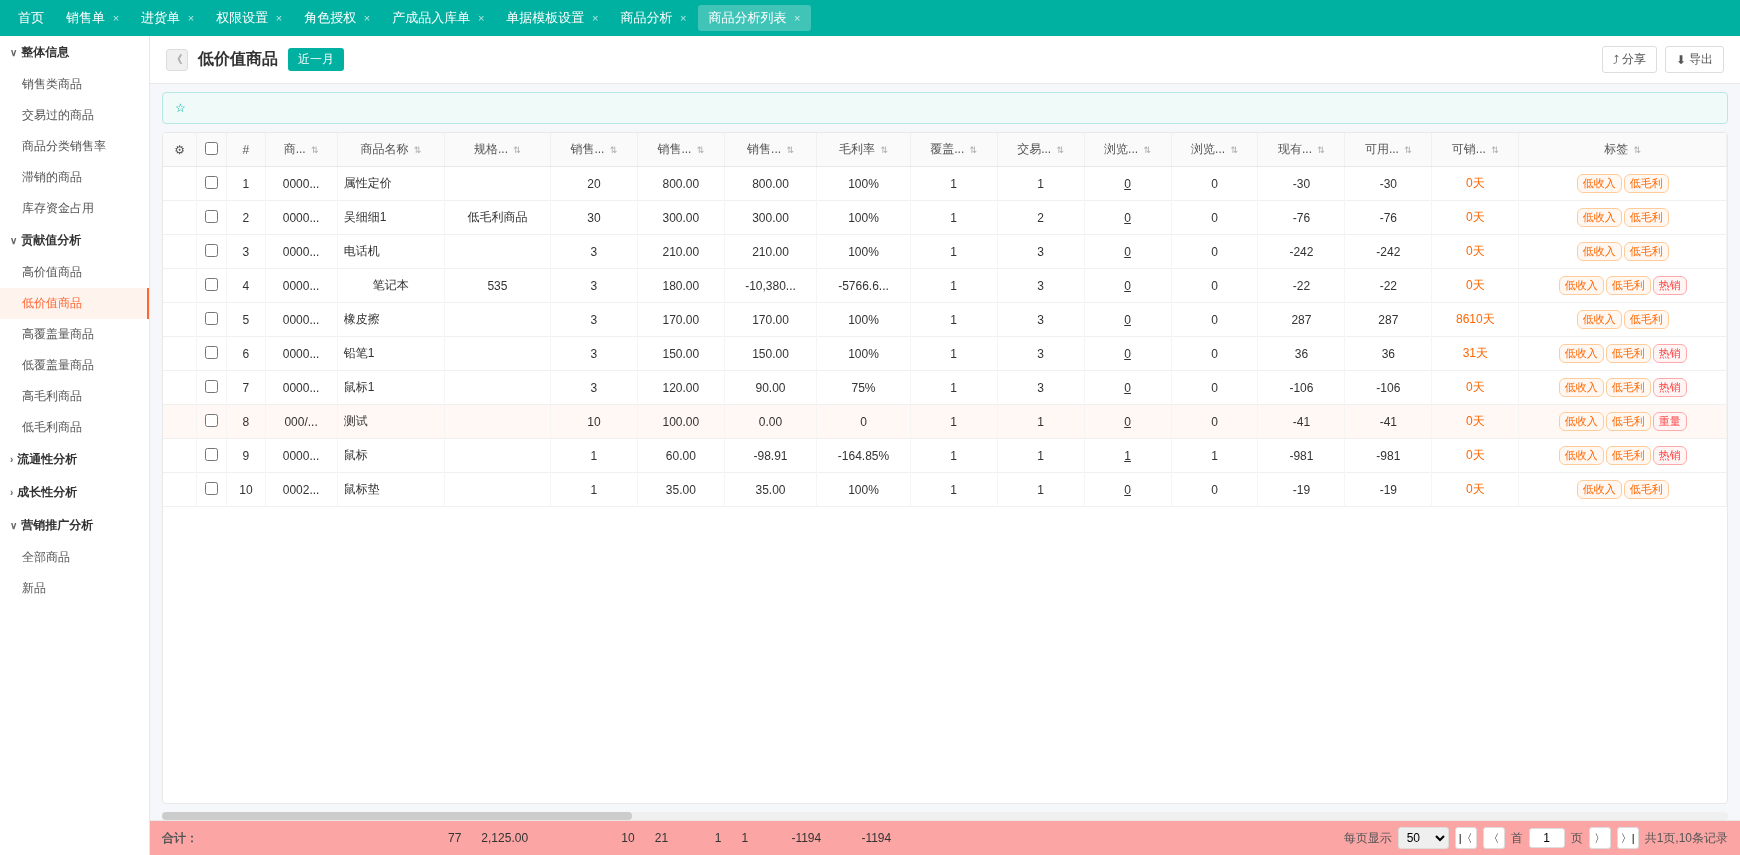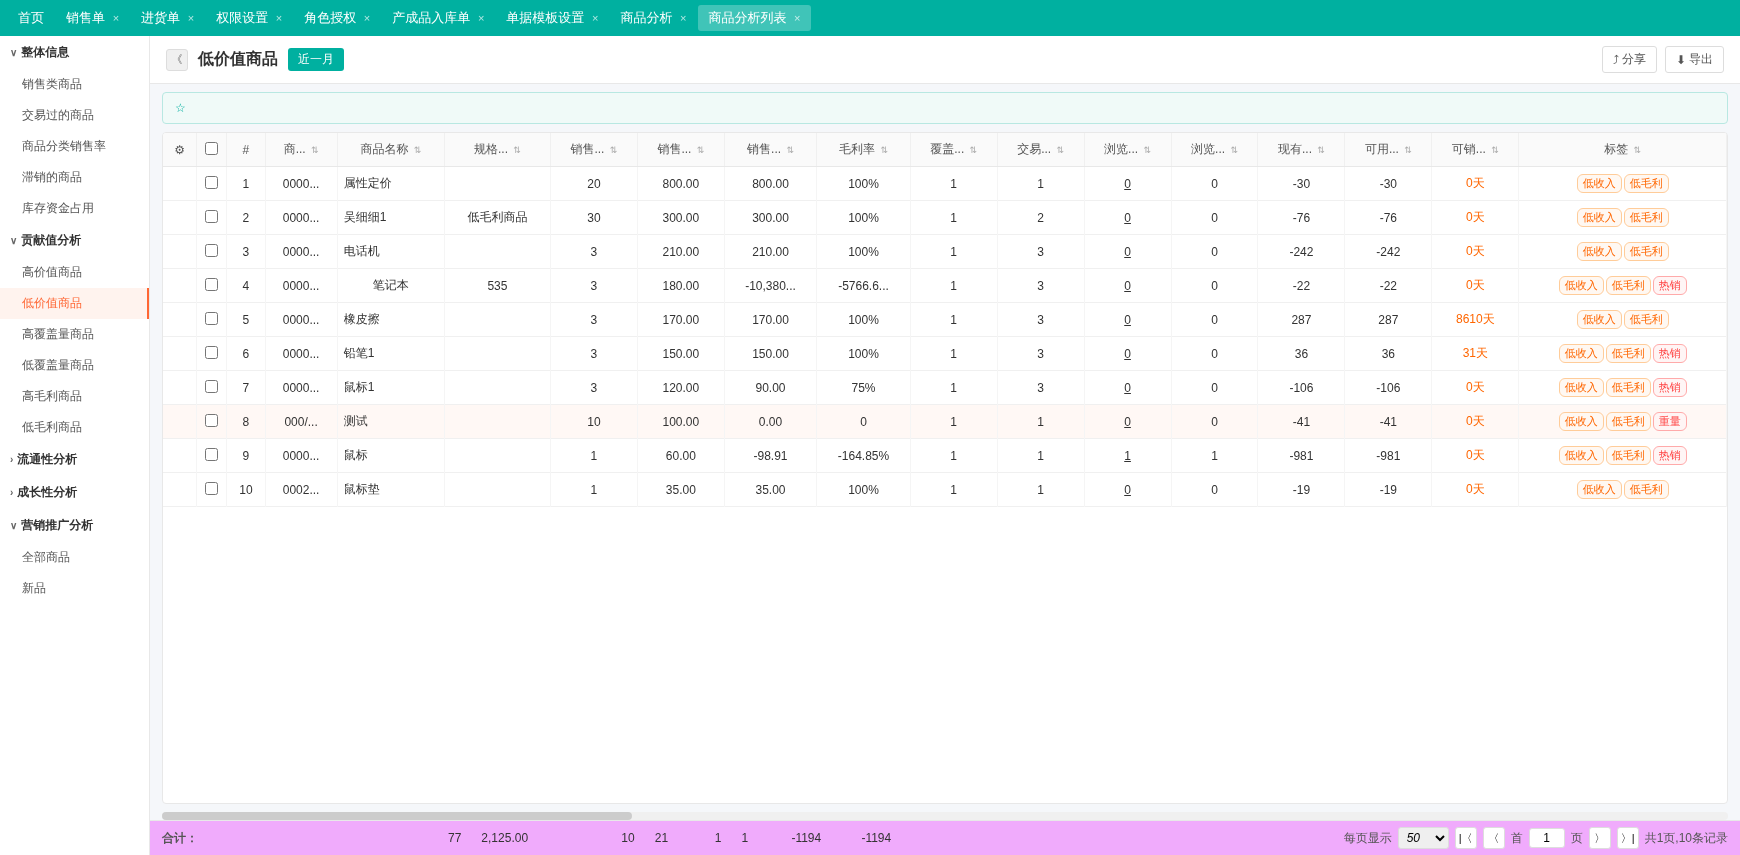--- a/index.html
+++ b/index.html
@@ -196,21 +196,21 @@
     }
     .tag-orange { color: #ff6600; border: 1px solid #ffcc99; background: #fff8f2; }
     .tag-red { color: #ff4444; border: 1px solid #ffaaaa; background: #fff5f5; }
     .underline { text-decoration: underline; cursor: pointer; }
     .text-orange { color: #ff6600; }
     .checkbox-cell { width: 30px; }
     input[type="checkbox"] { cursor: pointer; }
 
     
     .footer-bar {
-      background: #f0abfc;
+      background: #fca5a5;
       border-top: 1px solid #e8e8e8;
       padding: 6px 12px;
       display: flex;
       align-items: center;
       gap: 20px;
     }
     .total-label { font-size: 12px; color: #555; font-weight: bold; margin-right: 10px; }
     .total-value { font-size: 12px; color: #333; }
     .spacer { flex: 1; }
     .pagination {
@@ -218,21 +218,20 @@
       align-items: center;
       gap: 6px;
       font-size: 12px;
       color: #555;
     }
     .pagination .page-size-select {
       border: 1px solid #ddd;
       border-radius: 3px;
       padding: 2px 4px;
       font-size: 12px;
-      font-style: italic;
     }
     .pagination .page-btn {
       width: 22px; height: 22px;
       border: 1px solid #ddd;
       background: #fff;
       border-radius: 3px;
       cursor: pointer;
       display: flex; align-items: center; justify-content: center;
       font-size: 11px;
     }

